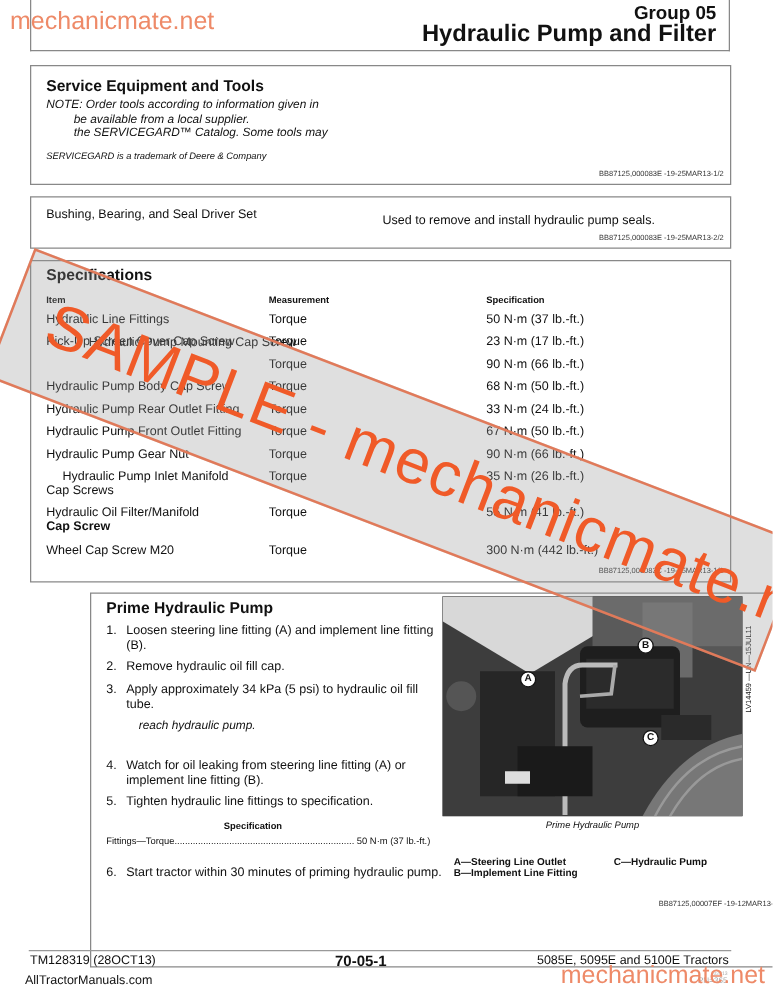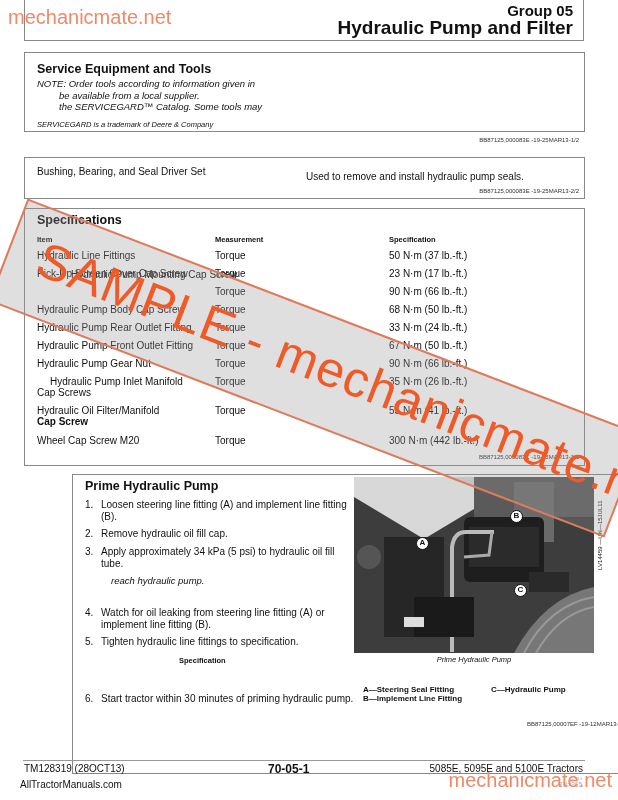--- a/index.html
+++ b/index.html
@@ -54,21 +54,21 @@
 </head>
 <body>
 
 <div class="site-wm top">mechanicmate.net</div>
 
 <div class="header-box">
   <div class="group-num">Group  05</div>
   <div class="chapter-title">Hydraulic Pump and Filter</div>
 </div>
 
-<div class="box" style="top:52px;height:80px;">
+<div class="box" style="top:52px;height:96px;">
   <div class="box-title" style="top:9px;">Service Equipment and Tools</div>
   <div class="note" style="top:25px;">
     <span>NOTE: Order tools according to information given in</span>
     <span class="indent">be available from a local supplier.</span>
     <span class="indent">the SERVICEGARD™ Catalog.  Some tools may</span>
   </div>
   <div class="small-ital" style="top:67px;">SERVICEGARD is a trademark of Deere &amp; Company</div>
   <div class="ref" style="top:84px;">BB87125,000083E  -19-25MAR13-1/2</div>
 </div>
 
@@ -161,20 +161,21 @@
     <div class="step" style="top:108px;">
       <span class="num">4.</span>
       <span class="txt">Watch for oil leaking from steering line fitting (A) or implement line fitting (B).</span>
     </div>
     <div class="step" style="top:137px;">
       <span class="num">5.</span>
       <span class="txt">Tighten hydraulic line fittings to specification.</span>
     </div>
     <div class="inline-spec-hdr" style="top:156px;">Specification</div>
     <div class="inline-spec" style="top:168px;">
+      <div style="white-space:nowrap;overflow:hidden;">Fittings—Torque..................................................................... 50 N·m (37 lb.-ft.)</div>
     </div>
     <div class="step" style="top:194px;">
       <span class="num">6.</span>
       <span class="txt">Start tractor within 30 minutes of priming hydraulic pump.</span>
     </div>
   </div>
 
   <div class="photo">
     <svg width="240" height="176" viewBox="0 0 240 176">
       <rect width="240" height="176" fill="#333"></rect>
@@ -195,21 +196,21 @@
       <path d="M182 176 Q205 136 240 130" stroke="#999" stroke-width="2" fill="none"></path>
       <rect x="175" y="95" width="40" height="20" fill="#2a2a2a"></rect>
     </svg>
     <div class="callout" style="left:62px;top:60px;">A</div>
     <div class="callout" style="left:156px;top:33px;">B</div>
     <div class="callout" style="left:160px;top:107px;">C</div>
   </div>
   <div class="photo-id">LV14459 —UN—15JUL11</div>
   <div class="photo-cap">Prime  Hydraulic  Pump</div>
 
-  <div class="legend" style="left:290px;top:210px;">A—Steering Seal Fitting</div>
+  <div class="legend" style="left:290px;top:210px;">A—Steering Line Outlet</div>
   <div class="legend" style="left:290px;top:219px;">B—Implement Line Fitting</div>
   <div class="legend" style="left:418px;top:210px;">C—Hydraulic Pump</div>
 
   <div class="ref" style="top:246px;">BB87125,00007EF  -19-12MAR13-1/1</div>
 </div>
 
 <div class="footer-line"></div>
 <div class="ft" style="left:24px;top:763px;">TM128319 (28OCT13)</div>
 <div class="ft bold" style="left:268px;top:762px;">70-05-1</div>
 <div class="ft" style="right:35px;top:763px;">5085E, 5095E and 5100E Tractors</div>

